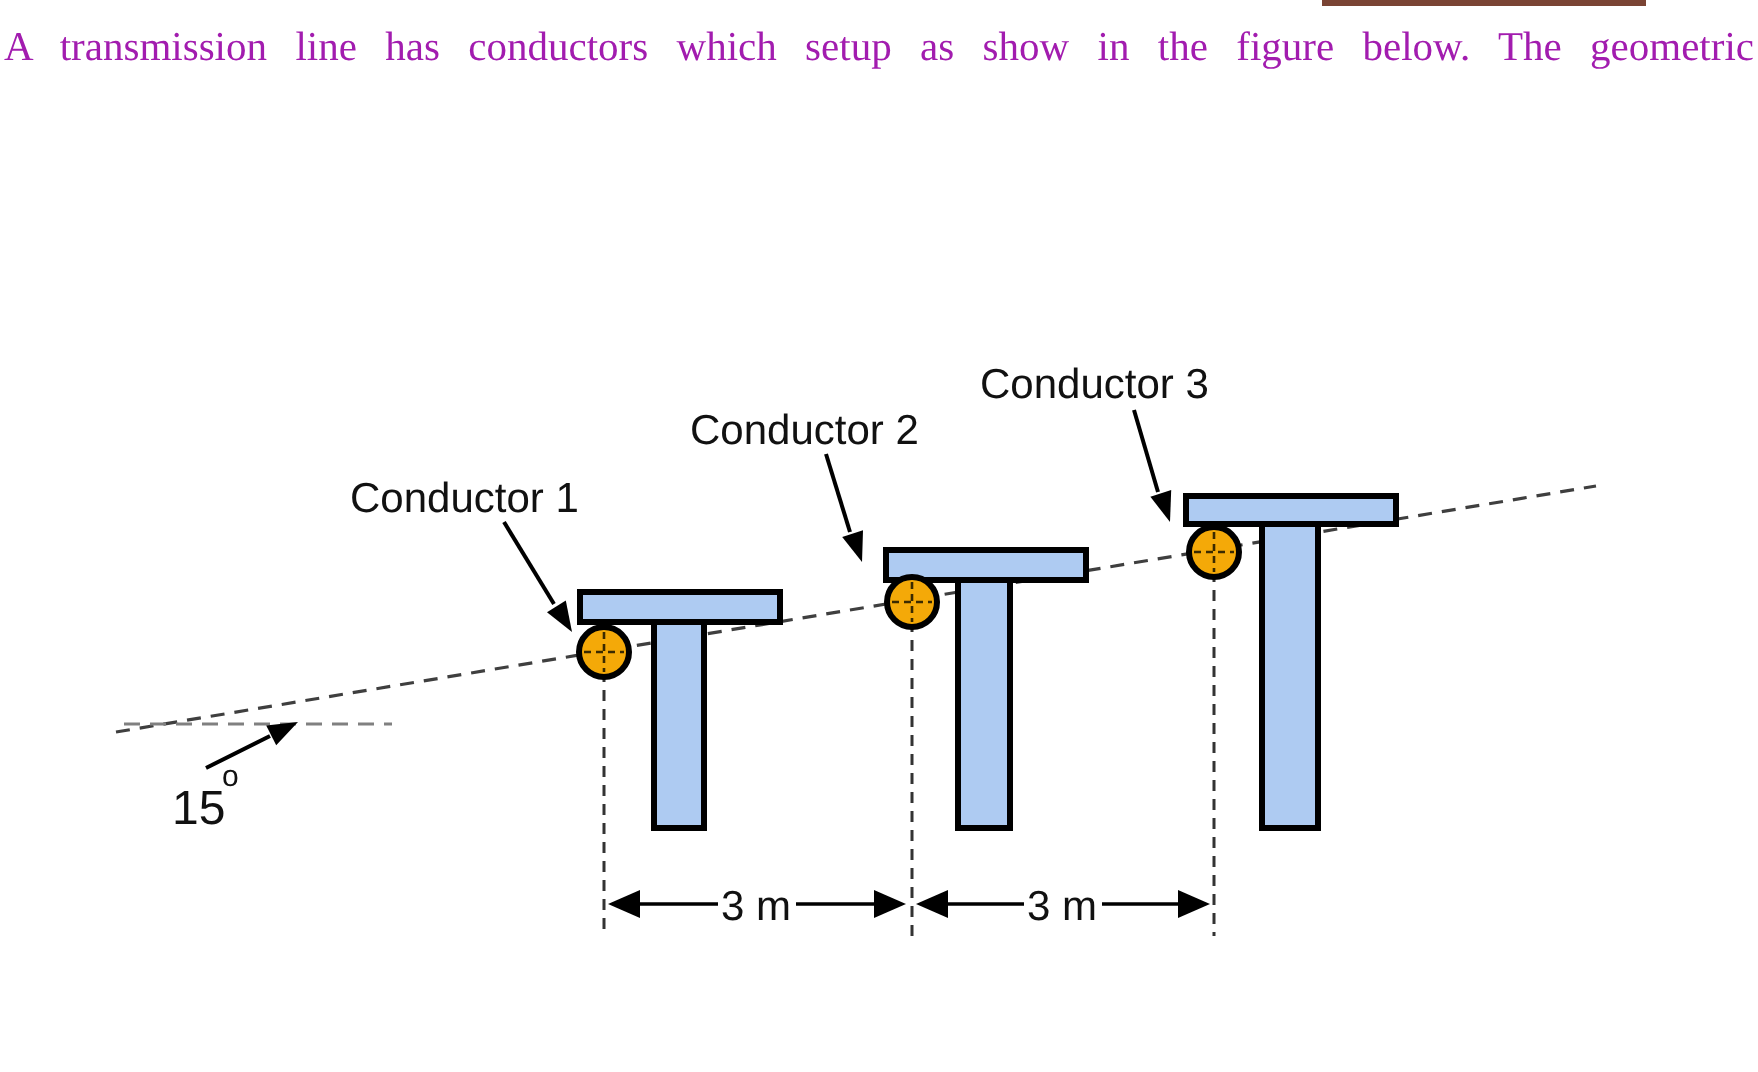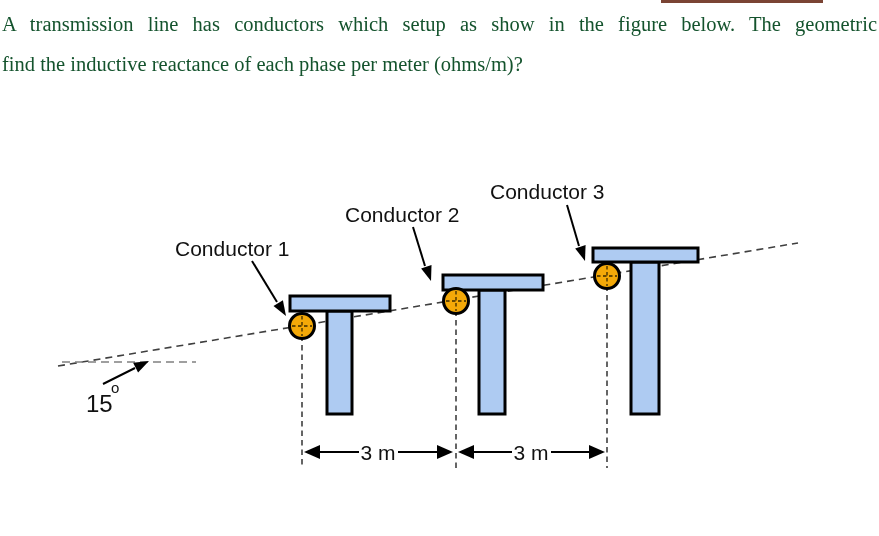--- a/index.html
+++ b/index.html
@@ -3,21 +3,21 @@
 <meta charset="utf-8">
 <style>
   html,body{margin:0;padding:0;}
   body{
     width:879px;height:536px;position:relative;background:#ffffff;overflow:hidden;
     font-family:"Liberation Serif", serif;
   }
   .top-rule{position:absolute;top:0;height:3px;left:661px;width:162px;}
   .problem{
     position:absolute;top:4px;left:2px;width:875px;
-    font-size:20.5px;line-height:40px;color:#14532d;
+    font-size:20.5px;line-height:40px;color:#a21caf;
   }
   .pline{white-space:nowrap;}
   .pline.just{text-align:justify;text-align-last:justify;white-space:normal;height:40px;overflow:hidden;}
   svg{position:absolute;left:0;top:0;}
   svg text{font-family:"Liberation Sans", sans-serif;fill:#111111;}
   .lbl{font-size:21px;}
   .dim{font-size:21px;}
   .ang{font-size:24px;}
   .deg{font-size:15px;}
   .outl{stroke:#000000;stroke-width:3;}
@@ -29,21 +29,20 @@
   .dimline{stroke:#000000;stroke-width:1.8;fill:none;}
   .head{fill:#000000;stroke:none;}
 </style>
 </head>
 <body>
 
 <div class="top-rule" style="background-color: rgb(122, 68, 52);"></div>
 
 <div class="problem">
   <div class="pline just">A transmission line has conductors which setup as show in the figure below. The geometric</div>
-  <div class="pline">find the inductive reactance of each phase per meter (ohms/m)?</div>
 </div>
 
 <svg width="879" height="536" viewBox="0 0 879 536">
 
   <line class="dashmain" x1="58" y1="366" x2="798" y2="243"></line>
   <line class="dashgray" x1="62" y1="362" x2="196" y2="362"></line>
 
   <line class="dashvert" x1="302" y1="326" x2="302" y2="468"></line>
   <line class="dashvert" x1="456" y1="301" x2="456" y2="468"></line>
   <line class="dashvert" x1="607" y1="276" x2="607" y2="468"></line>

